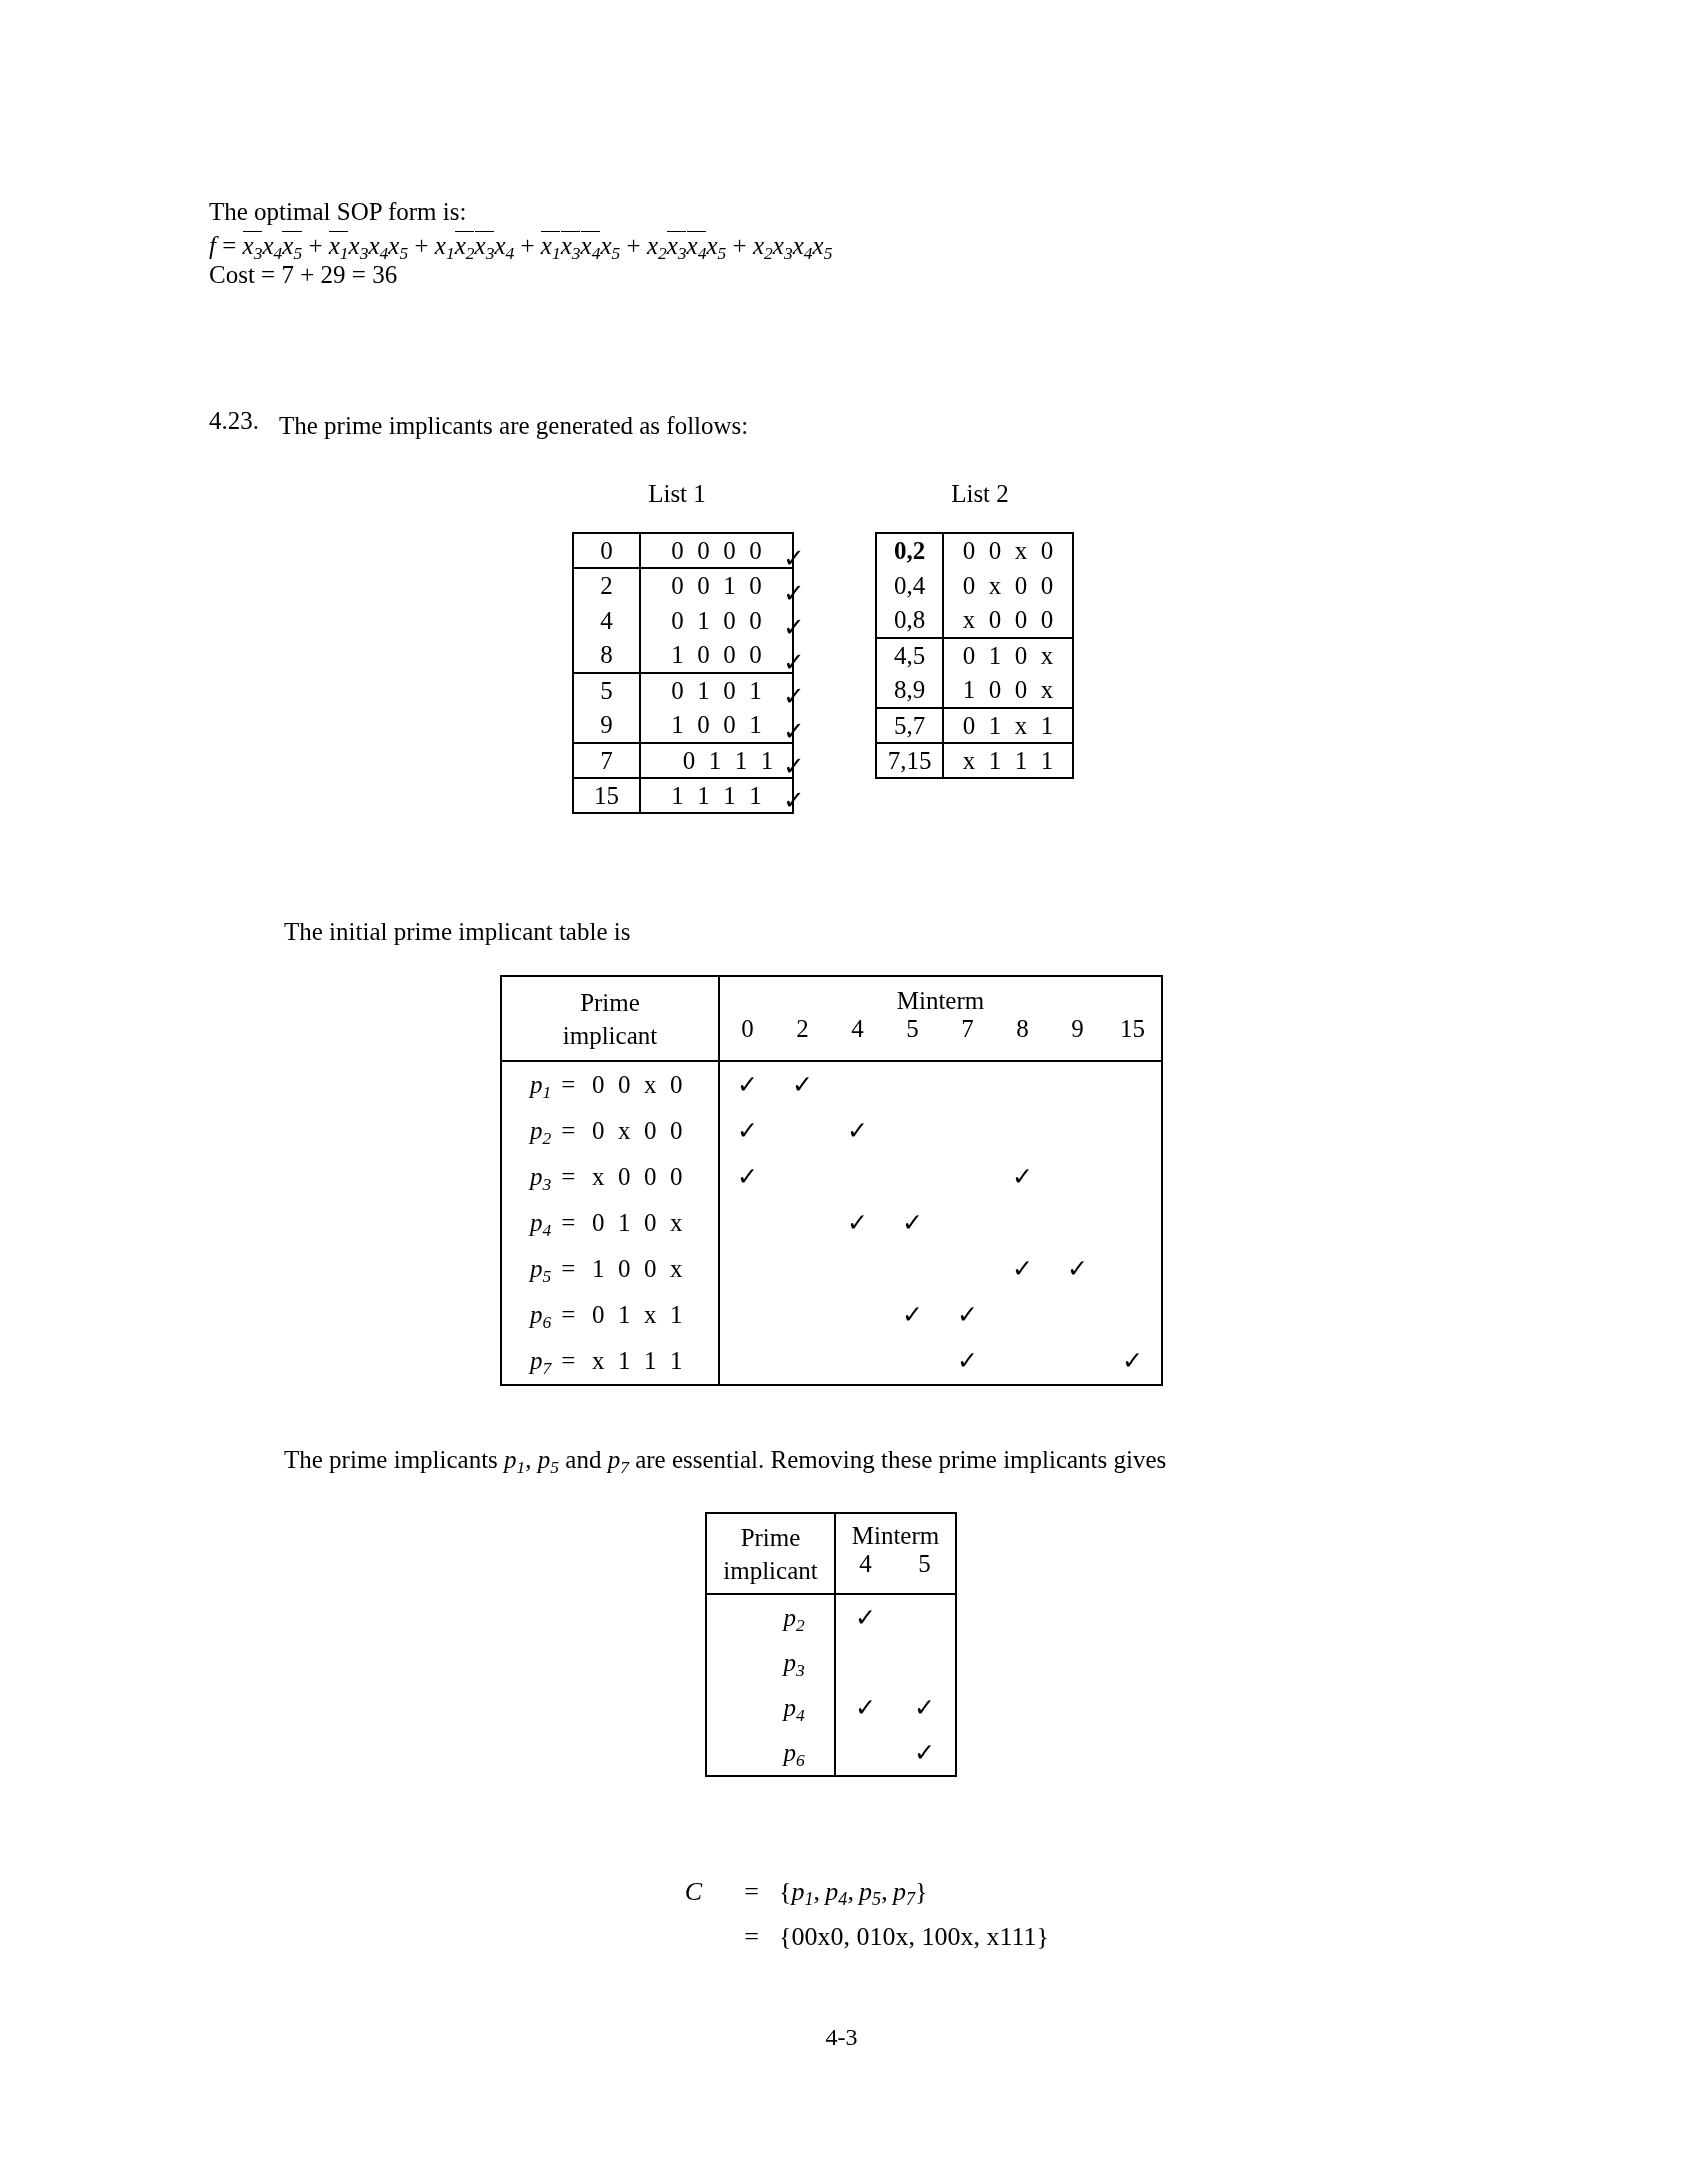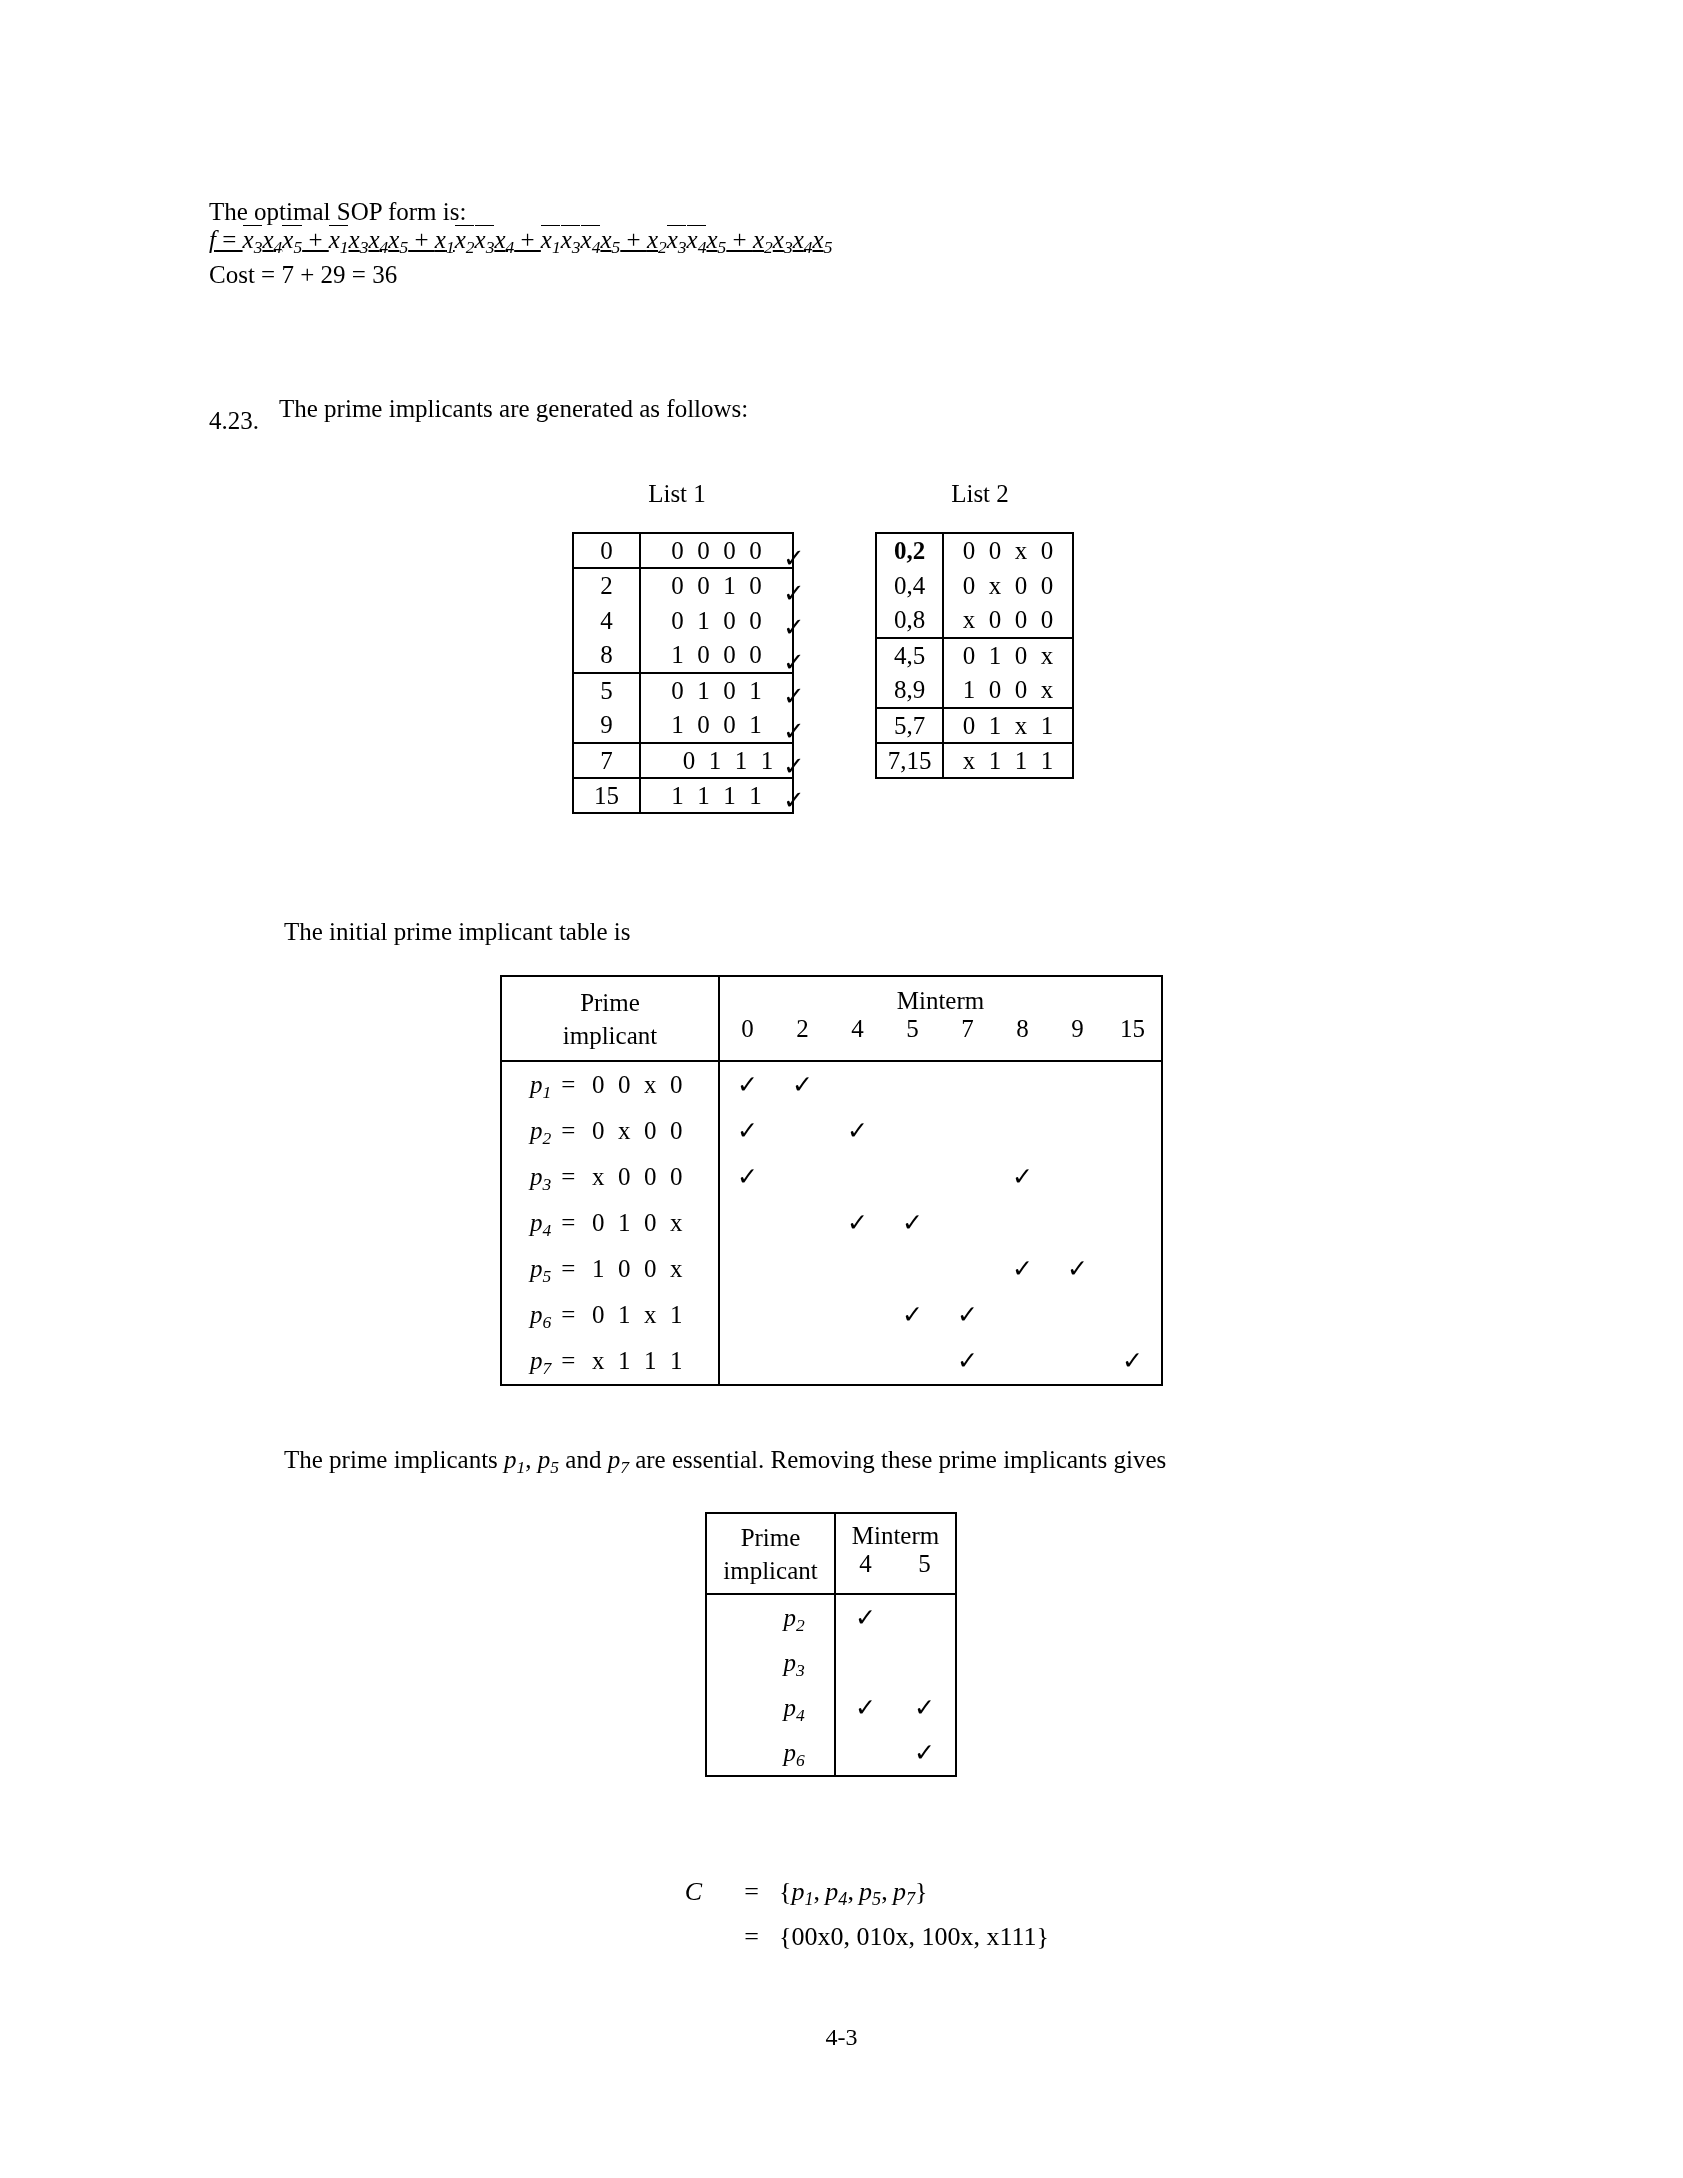--- a/index.html
+++ b/index.html
@@ -26,21 +26,21 @@
     position: absolute;
     left: 0; right: 0.5px; top: -0.06em;
     border-top: 1.6px solid #000;
   }
 
   
   .abs { position: absolute; }
 
   
   .prob-num { position: absolute; left: 209px; top: 407px; font-size: 25px; }
-  .prob-txt { position: absolute; left: 279px; top: 395px; font-size: 25px; white-space: nowrap; }
+  .prob-txt { position: absolute; left: 279px; top: 412px; font-size: 25px; white-space: nowrap; }
 
   
   .list-title { position: absolute; font-size: 25px; }
 
   table.grid { border-collapse: collapse; position: absolute; }
   table.grid td { border: 0; padding: 0; }
   table.grid td.c1 {
     border-left: 2px solid #000;
     border-right: 2px solid #000;
     text-align: center;
@@ -130,21 +130,21 @@
 
   .pageno { position: absolute; left: 0; right: 0; text-align: center; font-size: 24px; }
 </style>
 </head>
 <body>
 
 <div class="page">
 
   <div class="abs txt" style="left:209px; top:196px;">The optimal SOP form is:</div>
 
-  <div class="abs math" style="left:209px; top:226px;text-decoration:underline;">
+  <div class="abs math" style="left:209px; top:232px;">
     <i class="v">f</i> = <span class="ovl"><i class="v">x</i><sub>3</sub></span><i class="v">x</i><sub>4</sub><span class="ovl"><i class="v">x</i><sub>5</sub></span>
     + <span class="ovl"><i class="v">x</i><sub>1</sub></span><i class="v">x</i><sub>3</sub><i class="v">x</i><sub>4</sub><i class="v">x</i><sub>5</sub>
     + <i class="v">x</i><sub>1</sub><span class="ovl"><i class="v">x</i><sub>2</sub></span><span class="ovl"><i class="v">x</i><sub>3</sub></span><i class="v">x</i><sub>4</sub>
     + <span class="ovl"><i class="v">x</i><sub>1</sub></span><span class="ovl"><i class="v">x</i><sub>3</sub></span><span class="ovl"><i class="v">x</i><sub>4</sub></span><i class="v">x</i><sub>5</sub>
     + <i class="v">x</i><sub>2</sub><span class="ovl"><i class="v">x</i><sub>3</sub></span><span class="ovl"><i class="v">x</i><sub>4</sub></span><i class="v">x</i><sub>5</sub>
     + <i class="v">x</i><sub>2</sub><i class="v">x</i><sub>3</sub><i class="v">x</i><sub>4</sub><i class="v">x</i><sub>5</sub>
   </div>
 
   <div class="abs txt" style="left:209px; top:259px;">Cost = 7 + 29 = 36</div>
 

